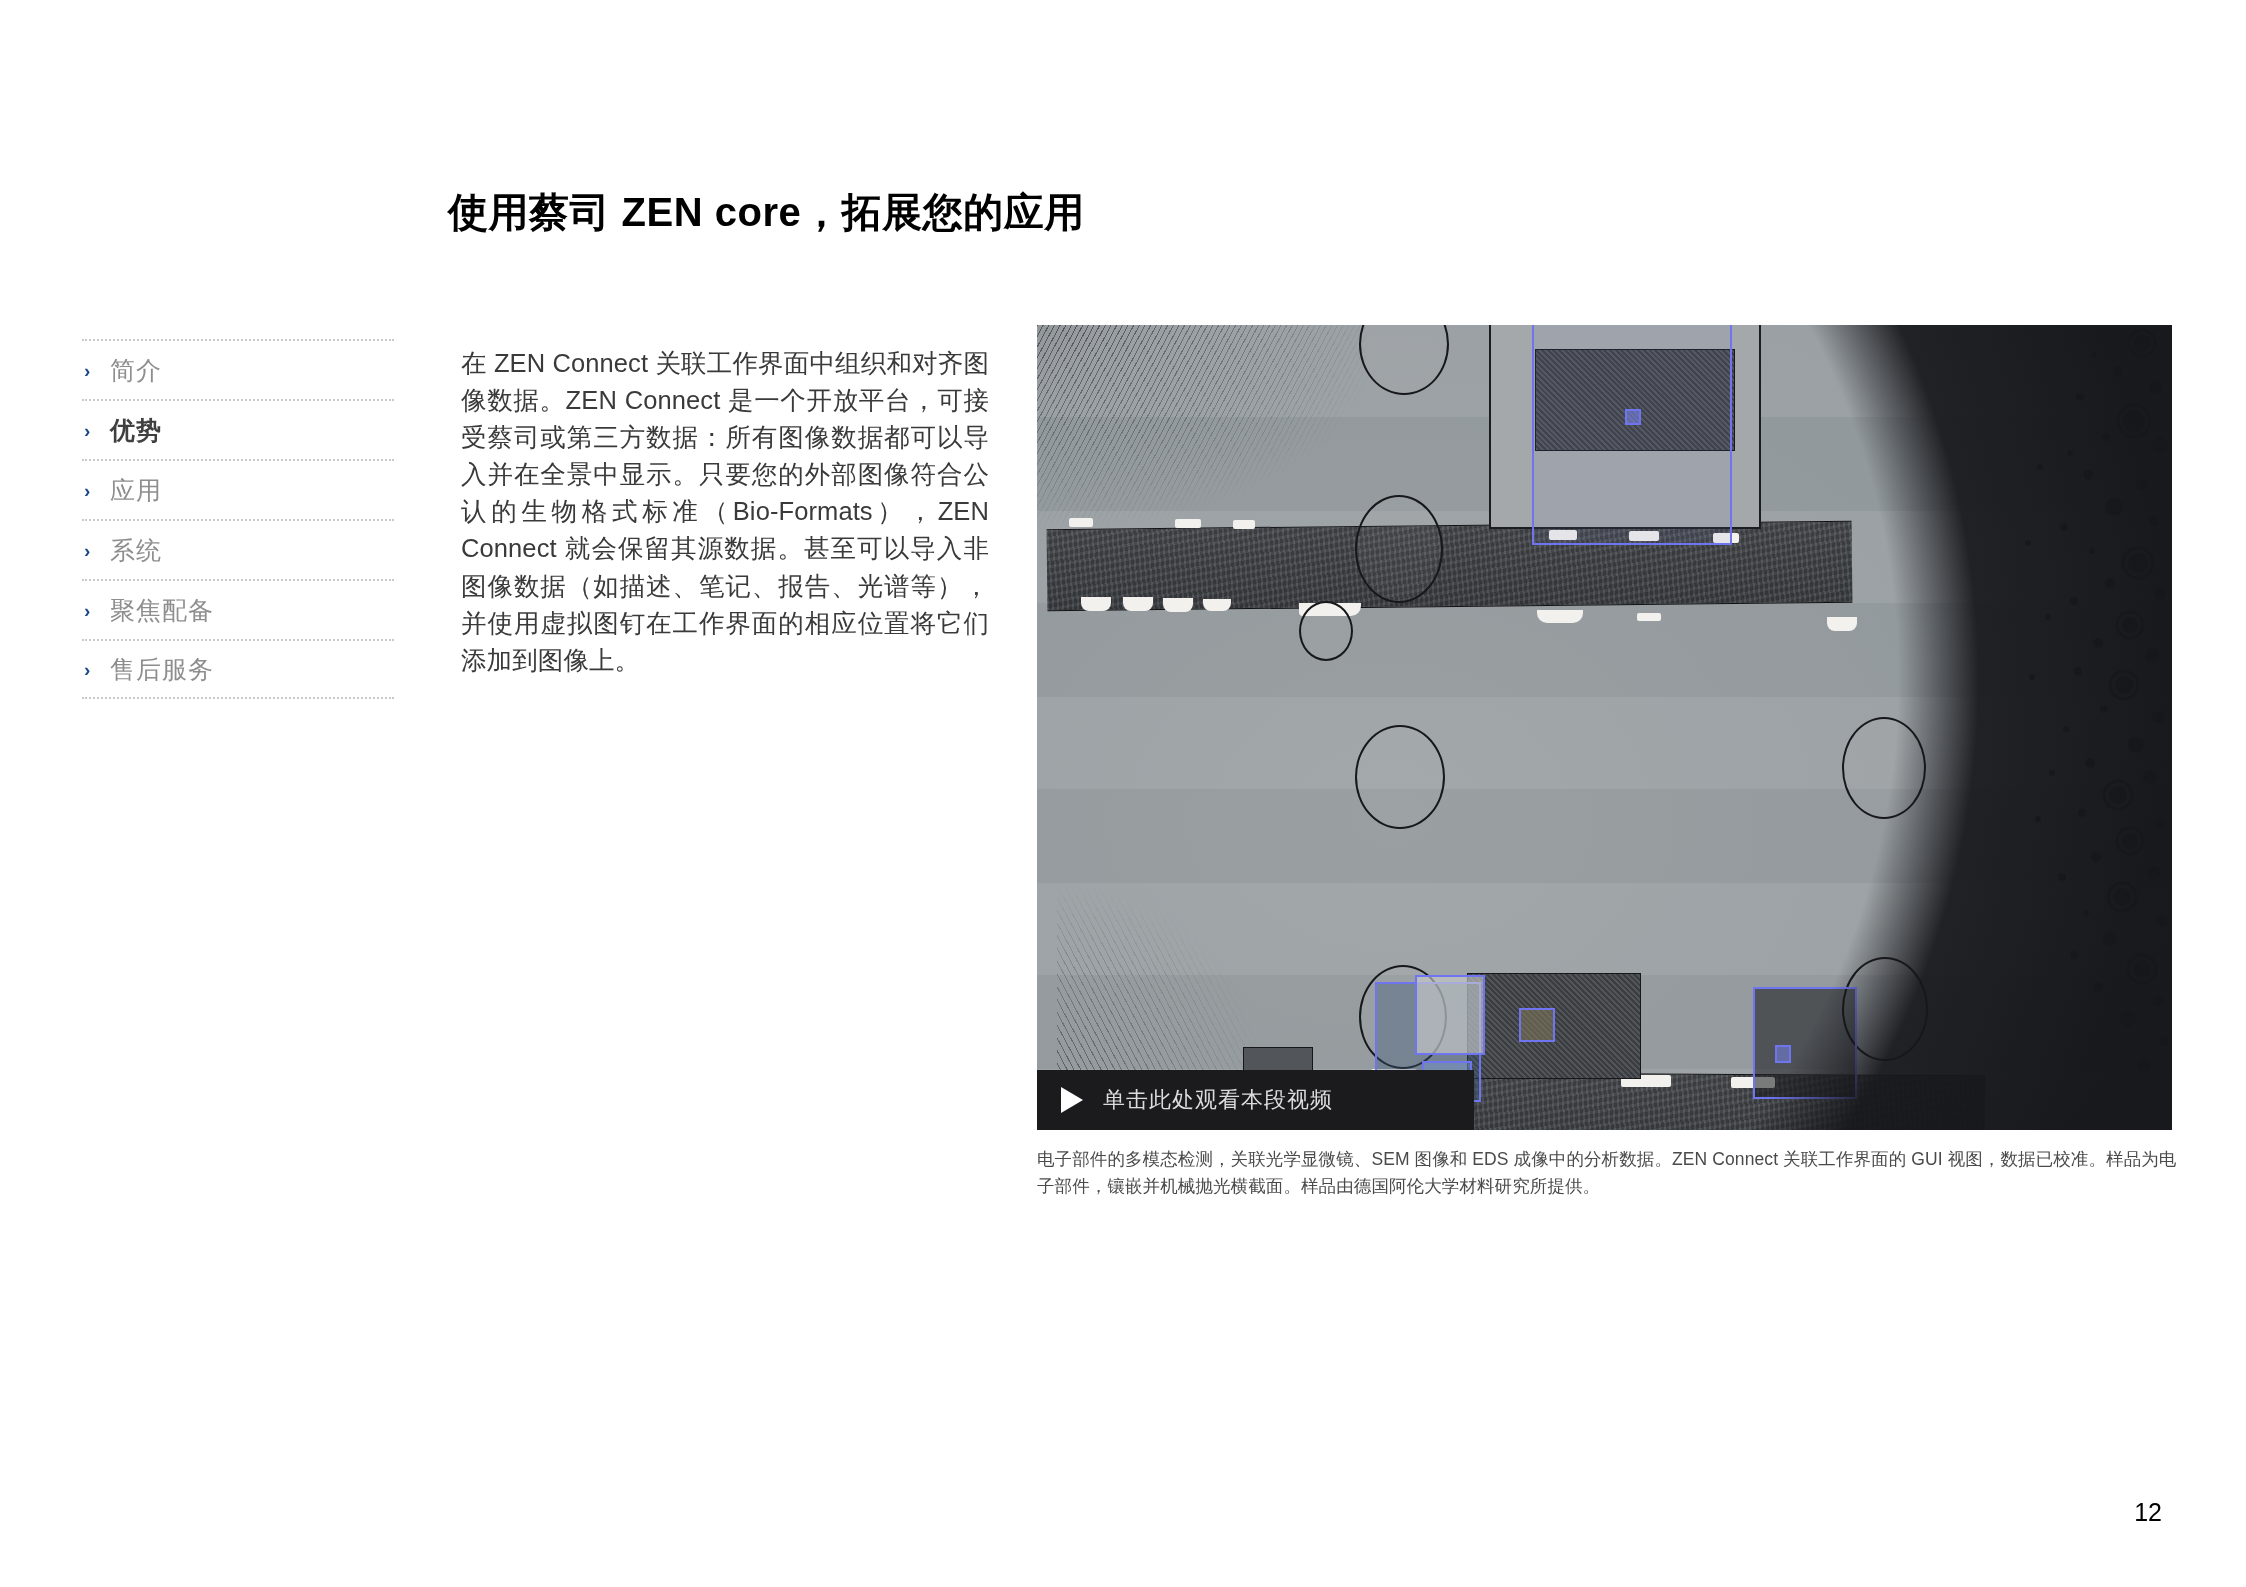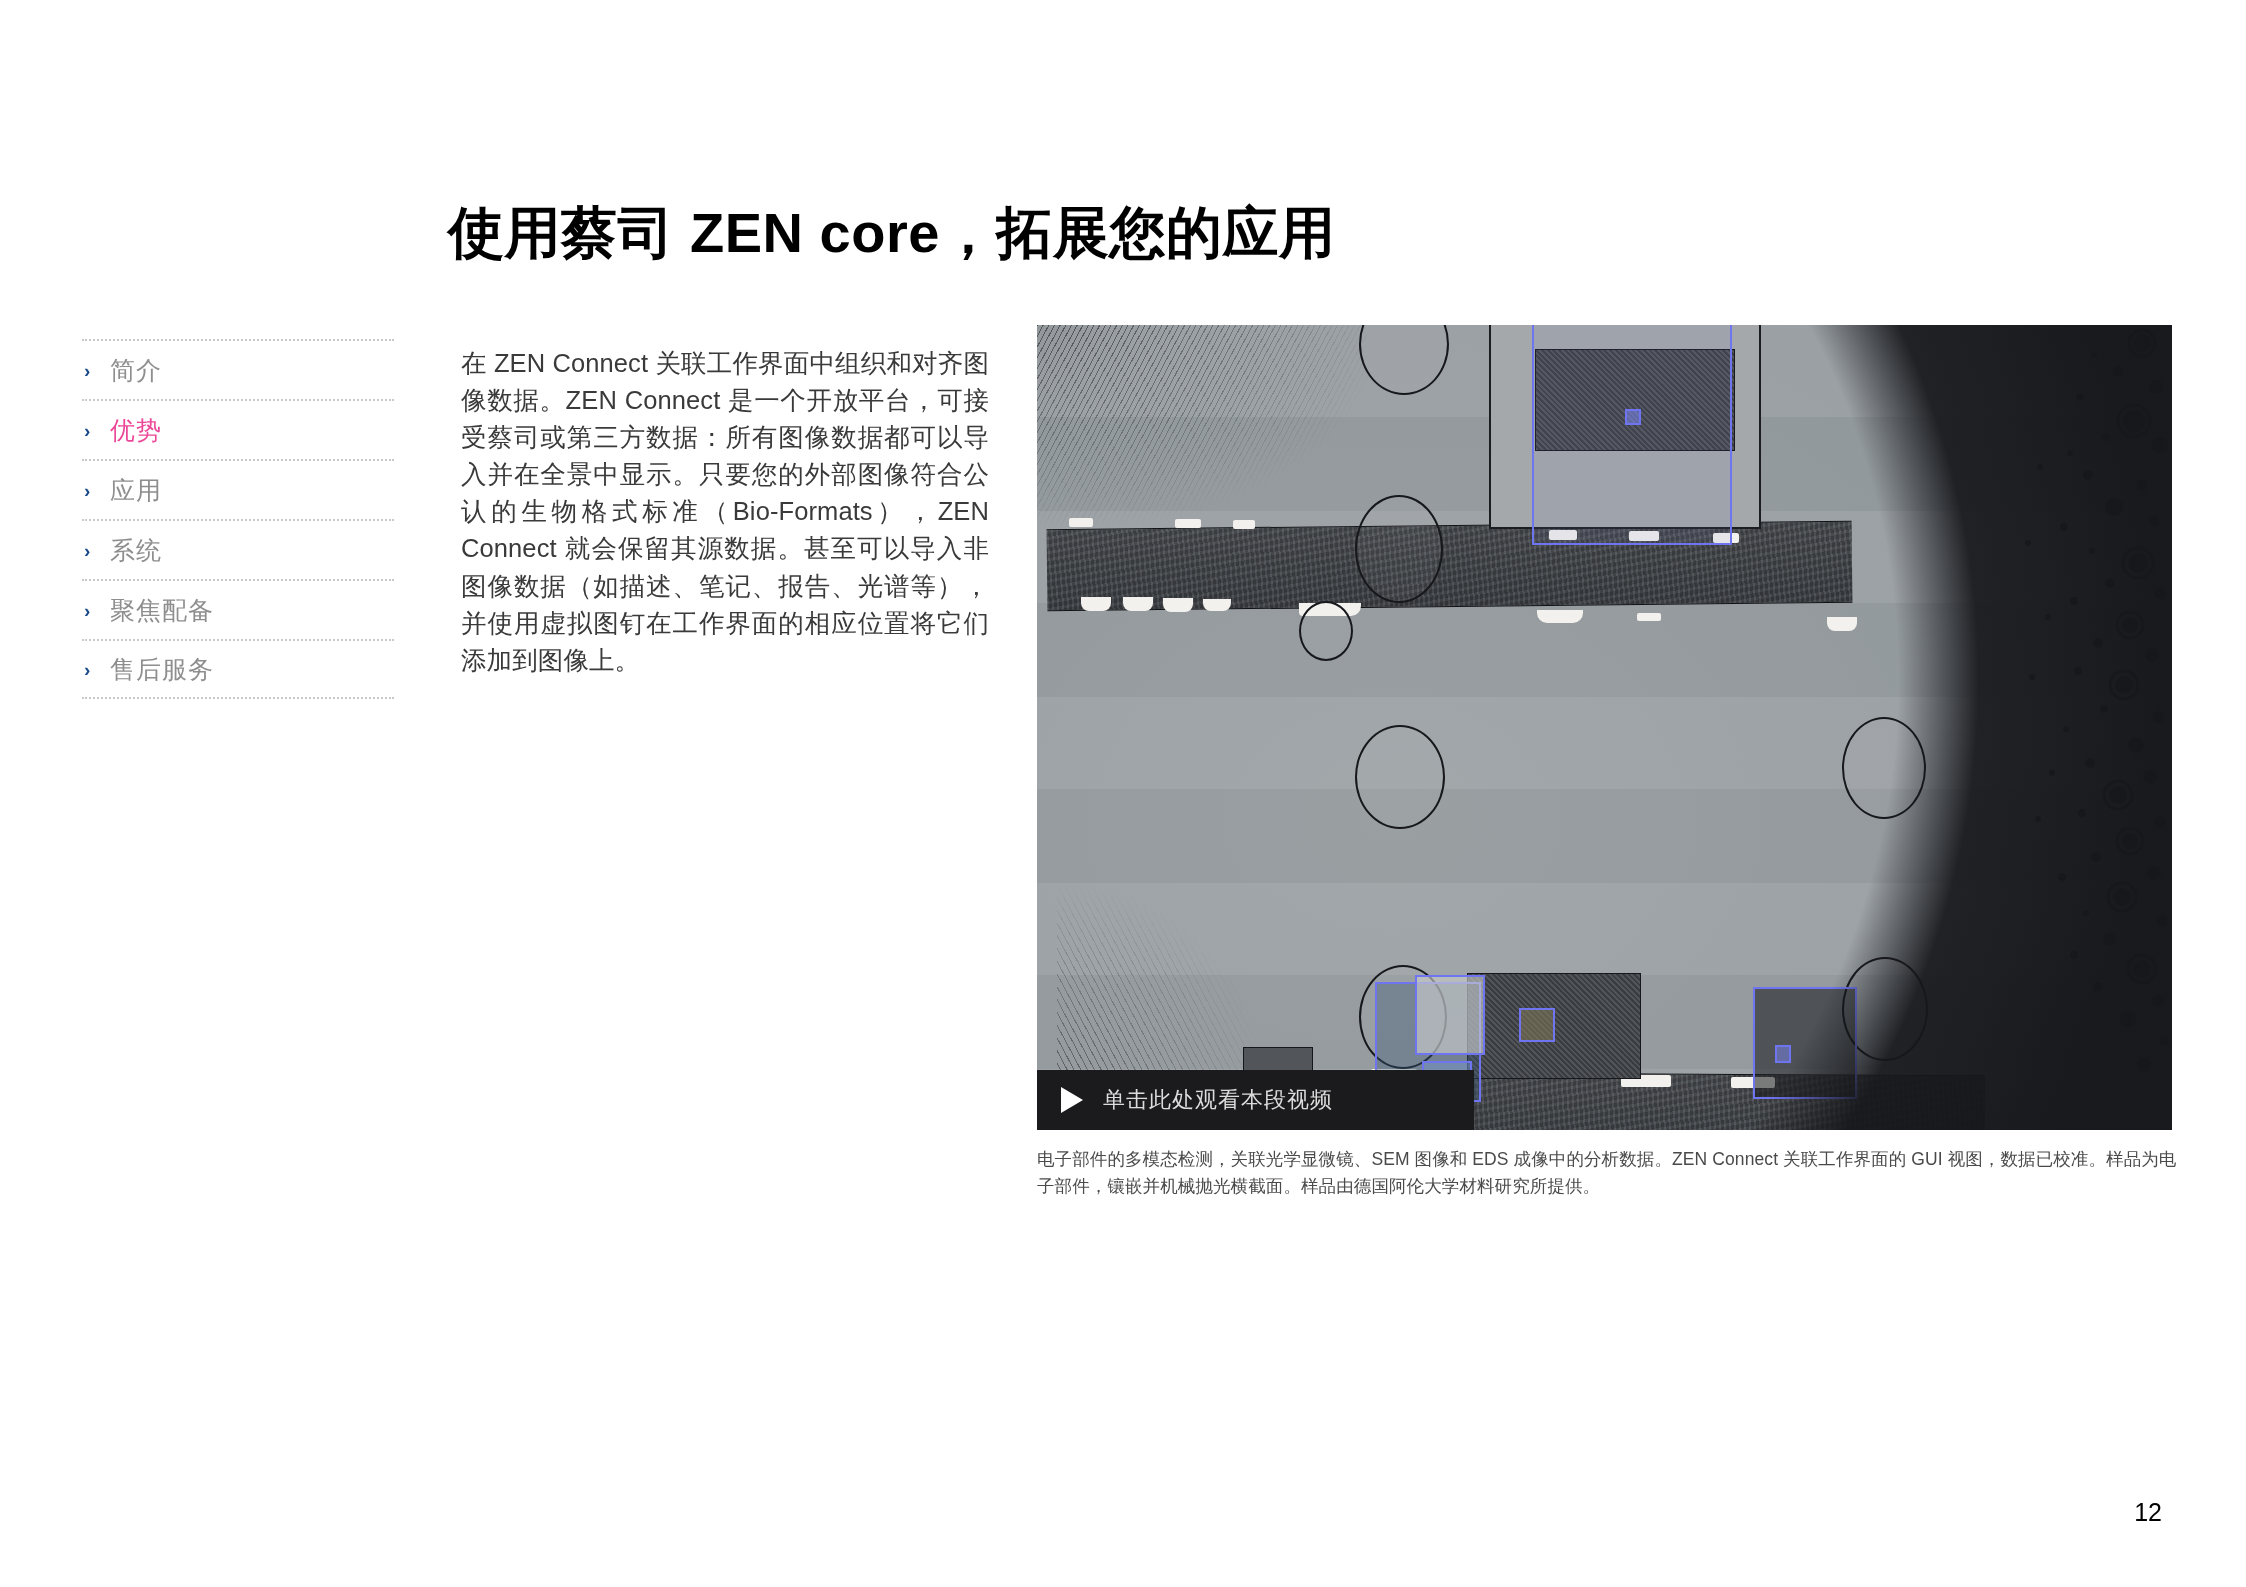--- a/index.html
+++ b/index.html
@@ -10,21 +10,21 @@
     overflow:hidden;
     position:relative;
     -webkit-font-smoothing:antialiased;
   }
   .page{position:absolute;inset:0;}
 
   
   .page-title{
     position:absolute;
     left:448px; top:158px;
-    font-size:56px;
+    font-size:40px;
     font-weight:bold;
     letter-spacing:0.5px;
     color:#000000;
     white-space:nowrap;
   }
 
   
   .sidebar{
     position:absolute;
     left:82px; top:339px;
@@ -48,22 +48,22 @@
     text-align:left;
     line-height:1;
     padding-left:2px;
   }
   .nav-label{
     font-size:25px;
     color:#8e8e8e;
     letter-spacing:1px;
   }
   .nav-item.active .nav-label{
-    color:#ec4899;
-    font-weight:normal;
+    color:#404040;
+    font-weight:bold;
   }
 
   
   .copy{
     position:absolute;
     left:449px; top:333px;
     width:552px;
   }
   .copy-heading{
     font-size:25.5px;

